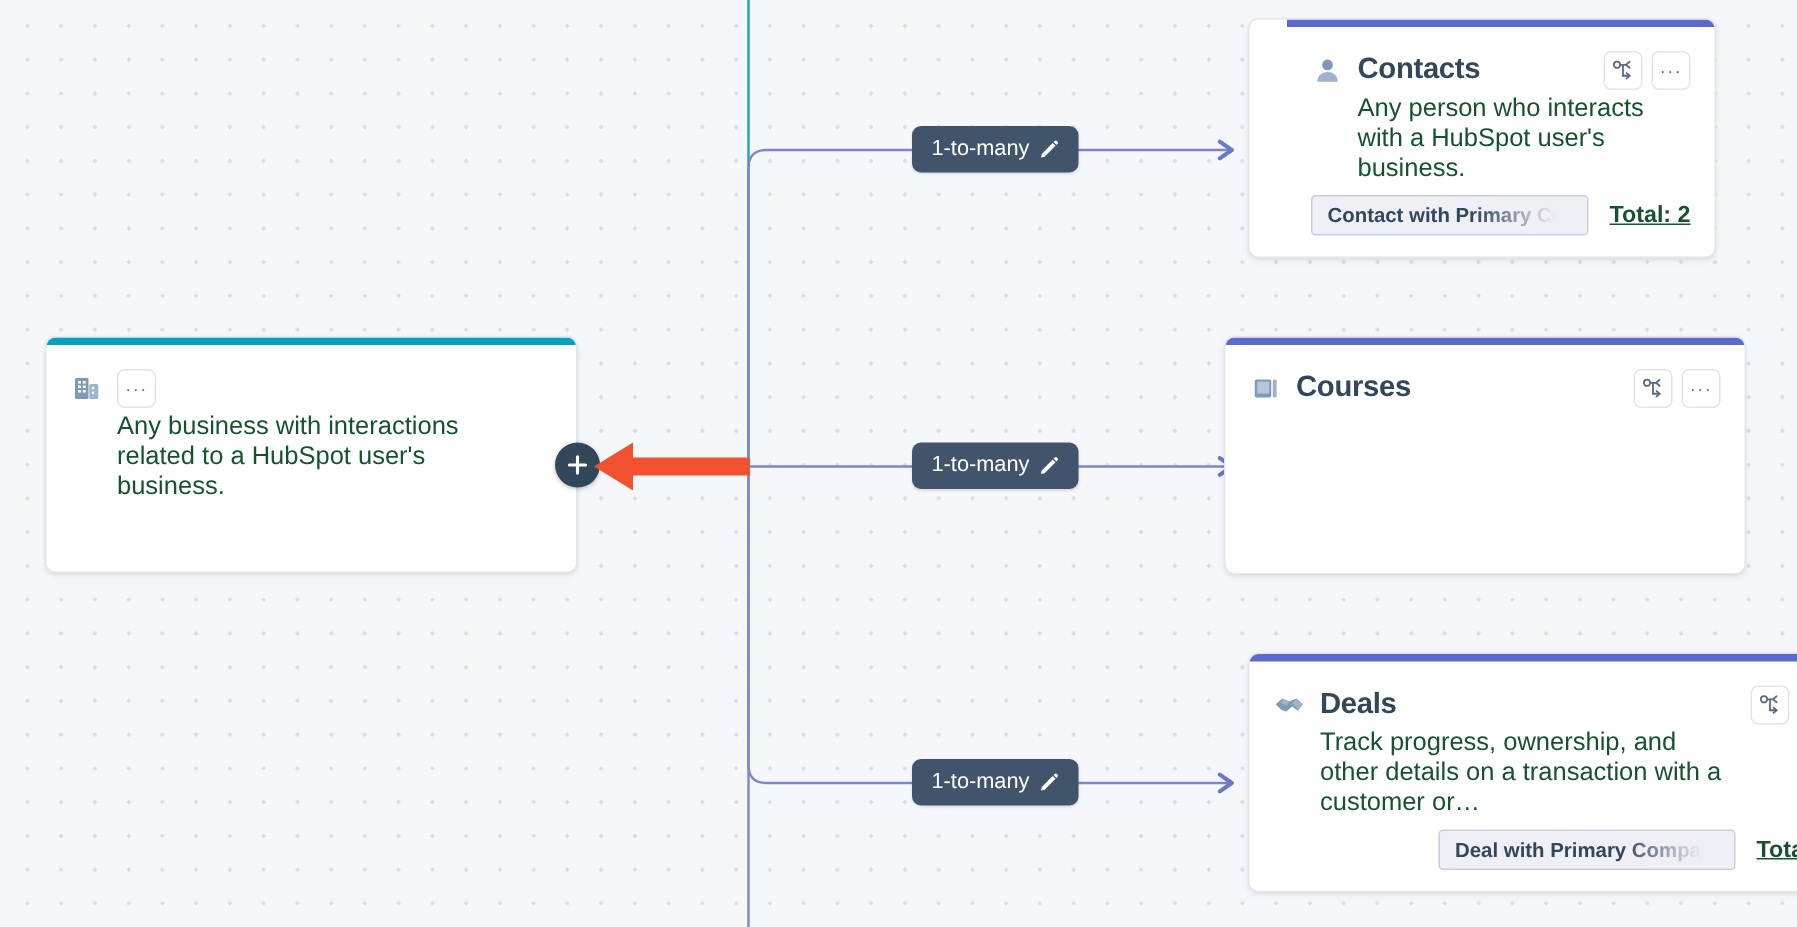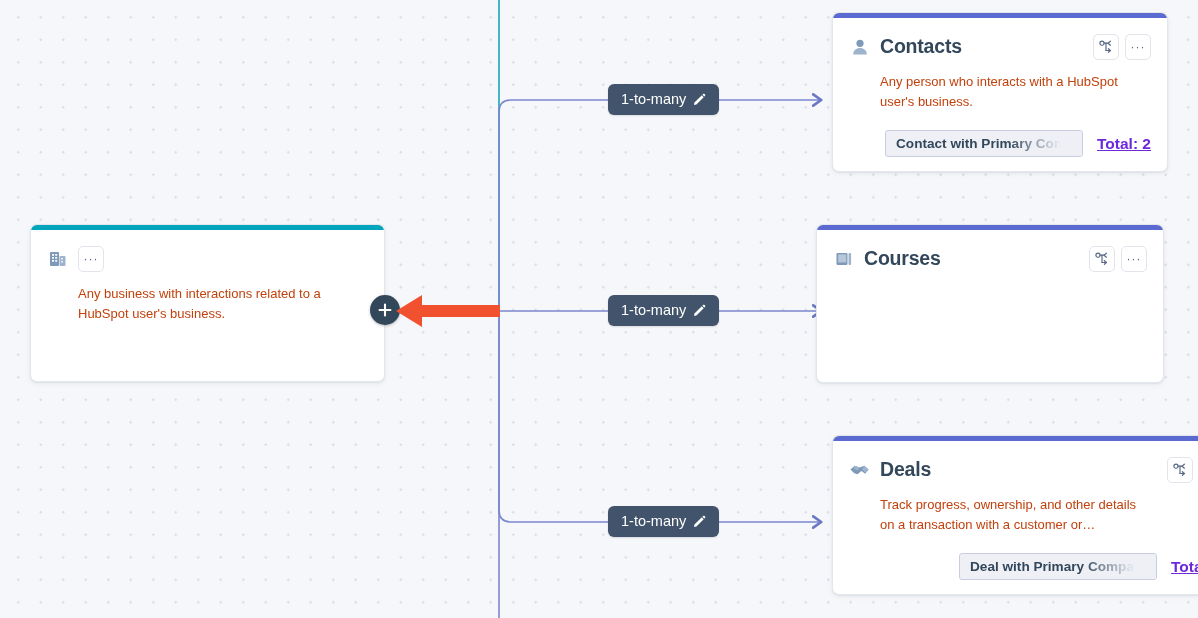--- a/index.html
+++ b/index.html
@@ -72,25 +72,24 @@
     border: 1px solid #e1e4ea;
     border-radius: 5px;
     background: #fff;
     display: flex; align-items: center; justify-content: center;
     cursor: pointer;
     color: #5a6b86;
   }
   .dots { letter-spacing: 1px; font-size: 12px; line-height: 1; color: #5a6b86; }
 
   .card-desc {
-    margin-top: 10px;
     padding-left: 31px;
-    font-size: 13px;
+    font-size: 17px;
     line-height: 20px;
-    color: #c2410c;
+    color: #14532d;
     max-width: 300px;
   }
 
   .card-foot {
     position: absolute;
     left: 16px; right: 16px;
     bottom: 14px;
     display: flex;
     align-items: center;
     justify-content: flex-end;
@@ -115,21 +114,21 @@
     content: "";
     position: absolute;
     top: 0; right: 0; bottom: 0;
     width: 74px;
     background: linear-gradient(to right, rgba(238,240,246,0), #eef0f6 72%);
     pointer-events: none;
   }
   .total-link {
     font-size: 15.5px;
     font-weight: bold;
-    color: #6d28d9;
+    color: #14532d;
     text-decoration: underline;
     white-space: nowrap;
     cursor: pointer;
   }
 
   
   .rel-badge {
     position: absolute;
     display: flex;
     align-items: center;
@@ -210,21 +209,21 @@
         <span class="head-actions">
           <span class="icon-btn">
             <span class="dots">···</span>
           </span>
         </span>
       </div>
       <div class="card-desc">Any business with interactions related to a HubSpot user's business.</div>
     </div>
   </div>
 
-  <div class="card" style="left:832px; top:12px; width:336px; height:160px;">
+  <div class="card" style="left:832px; top:12px; width:312px; height:160px;padding-left:25px;">
     <div class="card-accent" style="background:#5b6ad0;"></div>
     <div class="card-inner">
       <div class="card-head">
         <span class="obj-icon">
           <svg width="20" height="20" viewBox="0 0 20 20">
             <circle cx="10" cy="6.3" r="3.6" fill="#7f9ab8"></circle>
             <path d="M3.2,17.5 C3.2,13.2 6.3,11 10,11 C13.7,11 16.8,13.2 16.8,17.5 Z" fill="#9db4cc"></path>
           </svg>
         </span>
         <span class="obj-title">Contacts</span>

